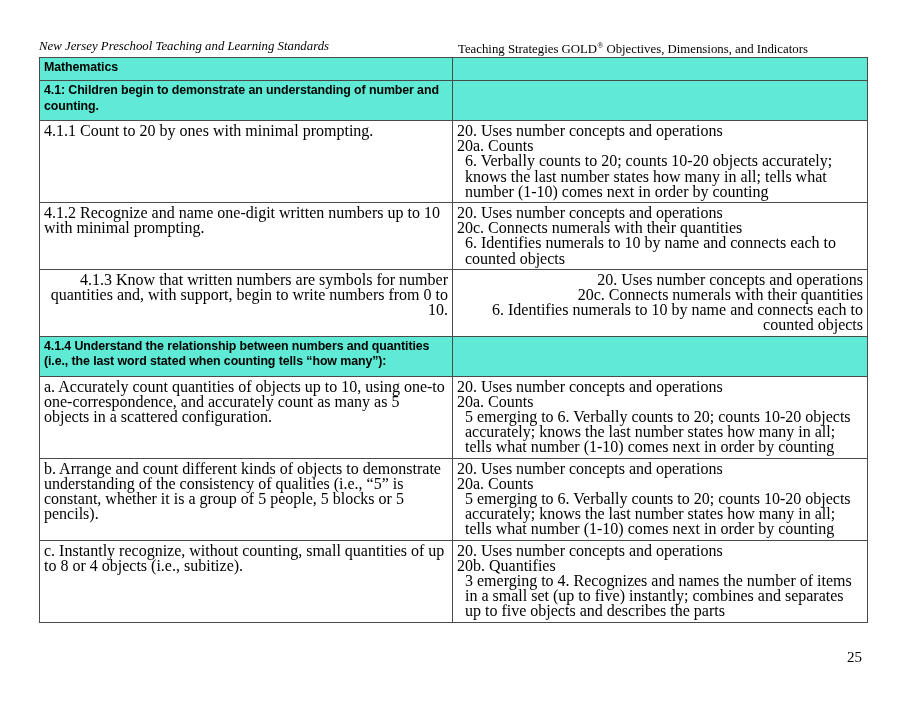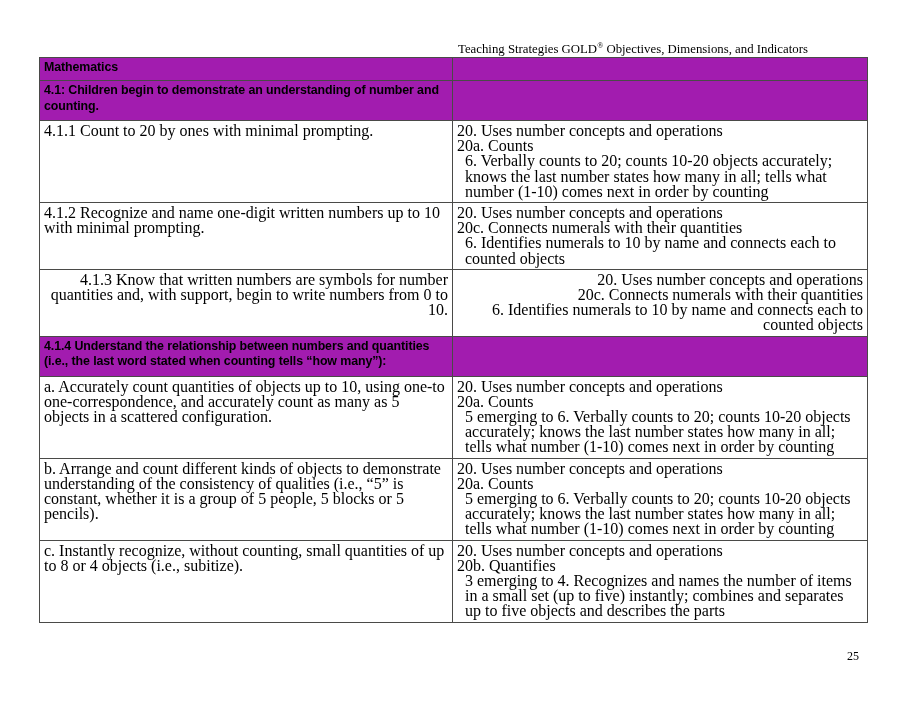--- a/index.html
+++ b/index.html
@@ -70,21 +70,21 @@
   .std-table td {
     border: 1px solid #4a4a48;
     vertical-align: top;
     padding: 2px 4px 3px 4px;
     font-size: 16px;
     line-height: 15.2px;
   }
 
   
   tr.head-row > td {
-    background: #a21caf;
+    background: #5eead4;
     font-family: "Liberation Sans", sans-serif;
     font-weight: bold;
     font-size: 12.4px;
     line-height: 15.6px;
     letter-spacing: -0.1px;
   }
 
   tr.head-row.r-math > td { height: 17px; }
   tr.head-row.r-41  > td { height: 34px; }
   tr.head-row.r-414 > td { height: 34px; }
@@ -108,30 +108,31 @@
     top: 649px;
     font-size: 12.6px;
     color: #2b2bd4;
     text-decoration: underline;
     white-space: nowrap;
   }
   .page-number {
     position: absolute;
     left: 847px;
     top: 649px;
-    font-size: 12px;
+    font-size: 15px;
     color: #000;
   }
 </style>
 </head>
 <body>
 
 <div class="page">
 
   <div class="running-head">
+    <span class="rh-left">New Jersey Preschool Teaching and Learning Standards</span>
     <span class="rh-right"><span class="gold">Teaching Strategies GOLD</span><sup>®</sup><span> Objectives, Dimensions, and Indicators</span></span>
   </div>
 
   <table class="std-table">
     <colgroup>
         <col class="c1">
         <col class="c2">
       </colgroup>
     <tbody>
 

